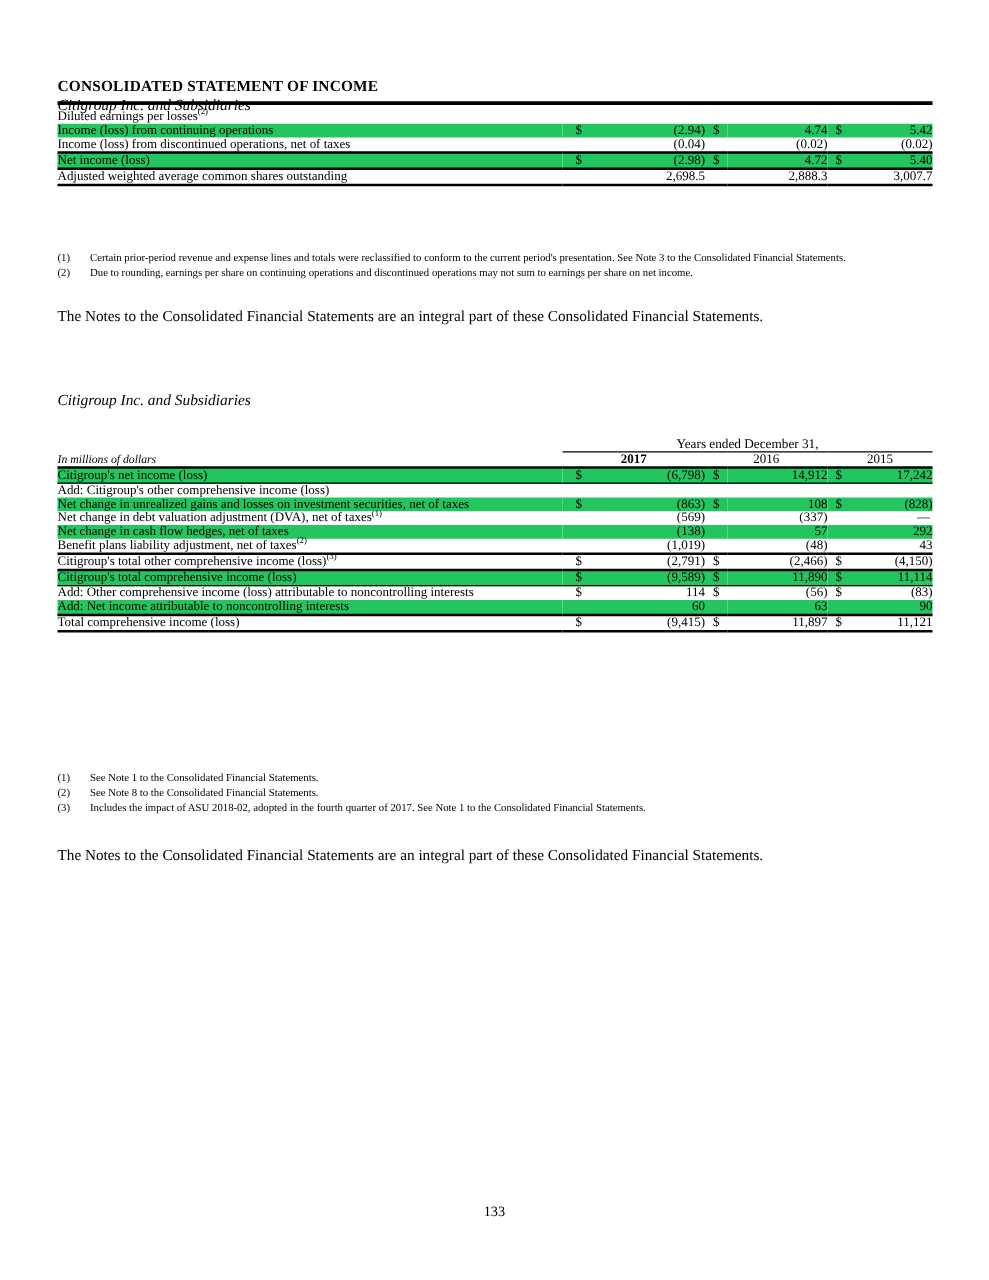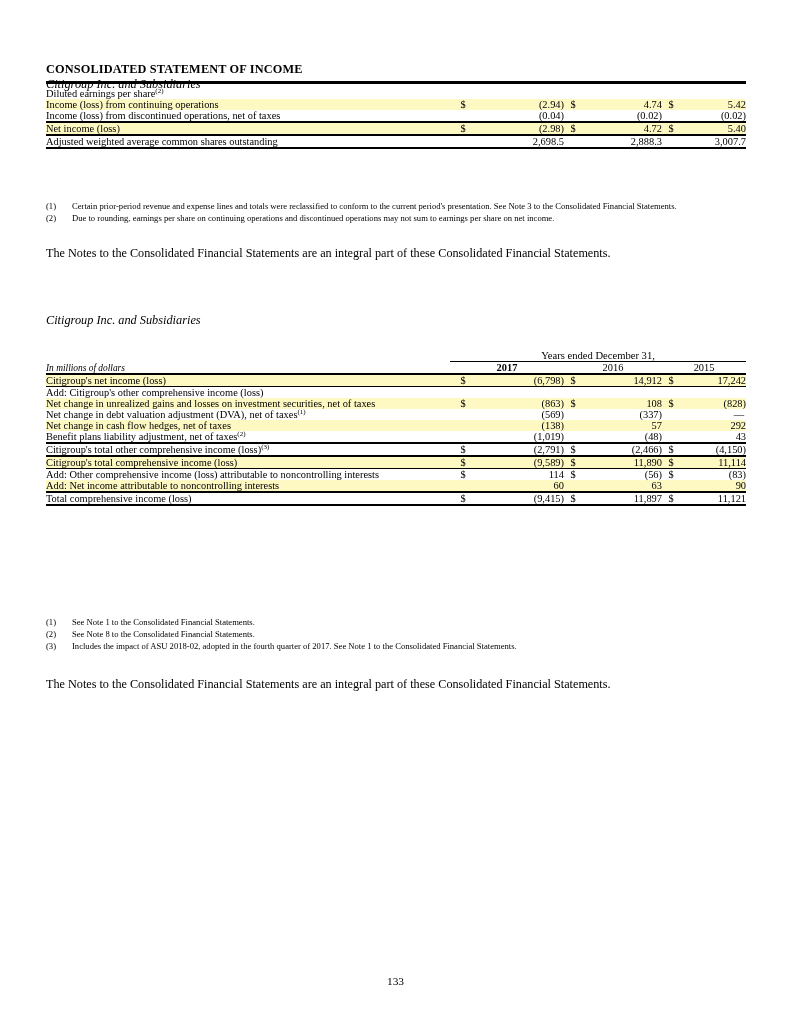--- a/index.html
+++ b/index.html
@@ -80,21 +80,21 @@
     padding: 2.6px 0;
   }
   td.val {
     text-align: right;
     padding: 2.6px 4px 2.6px 0;
     white-space: nowrap;
   }
   td.val.pad-r {
     padding-right: 2px;
   }
-  tr.shade > td { background: #fef9c3; }
+  tr.shade > td { background: #22c55e; }
   td.b { font-weight: bold; }
 
   tr.t-thick > td { border-top: 2.4px solid #000; }
   tr.t-thin  > td { border-top: 1px solid #000; }
   tr.b-thick > td { border-bottom: 2.4px solid #000; }
 
   sup {
     font-size: 7px;
     vertical-align: super;
     line-height: 0;
@@ -145,21 +145,20 @@
     width: 710px;
     font-size: 12.2px;
   }
 
   .pageno {
     position: absolute;
     left: 0;
     width: 791px;
     text-align: center;
     font-size: 11.4px;
-    margin-top: 11px;
   }
 </style>
 </head>
 <body>
 
 <div class="page">
 
   <div class="sec-head" style="top:62px;flex-direction:column;">
     <span class="sec-title">CONSOLIDATED STATEMENT OF INCOME</span>
     <span class="sec-sub">Citigroup Inc. and Subsidiaries</span>
@@ -171,21 +170,21 @@
       <col class="c-label">
         <col class="c-d1">
         <col class="c-v1">
       <col class="c-d2">
         <col class="c-v2">
         <col class="c-d3">
         <col class="c-v3">
     </colgroup>
     <tbody>
       <tr>
-        <td class="lbl b"><span>Diluted earnings per share</span><sup>(2)</sup></td>
+        <td class="lbl b"><span>Diluted earnings per losses</span><sup>(2)</sup></td>
         <td class="dol b"></td>
         <td class="val b"></td>
         <td class="dol"></td>
         <td class="val"></td>
         <td class="dol"></td>
         <td class="val"></td>
       </tr>
       <tr class="shade">
         <td class="lbl"><span>Income (loss) from continuing operations</span><sup></sup></td>
         <td class="dol b">$</td>

